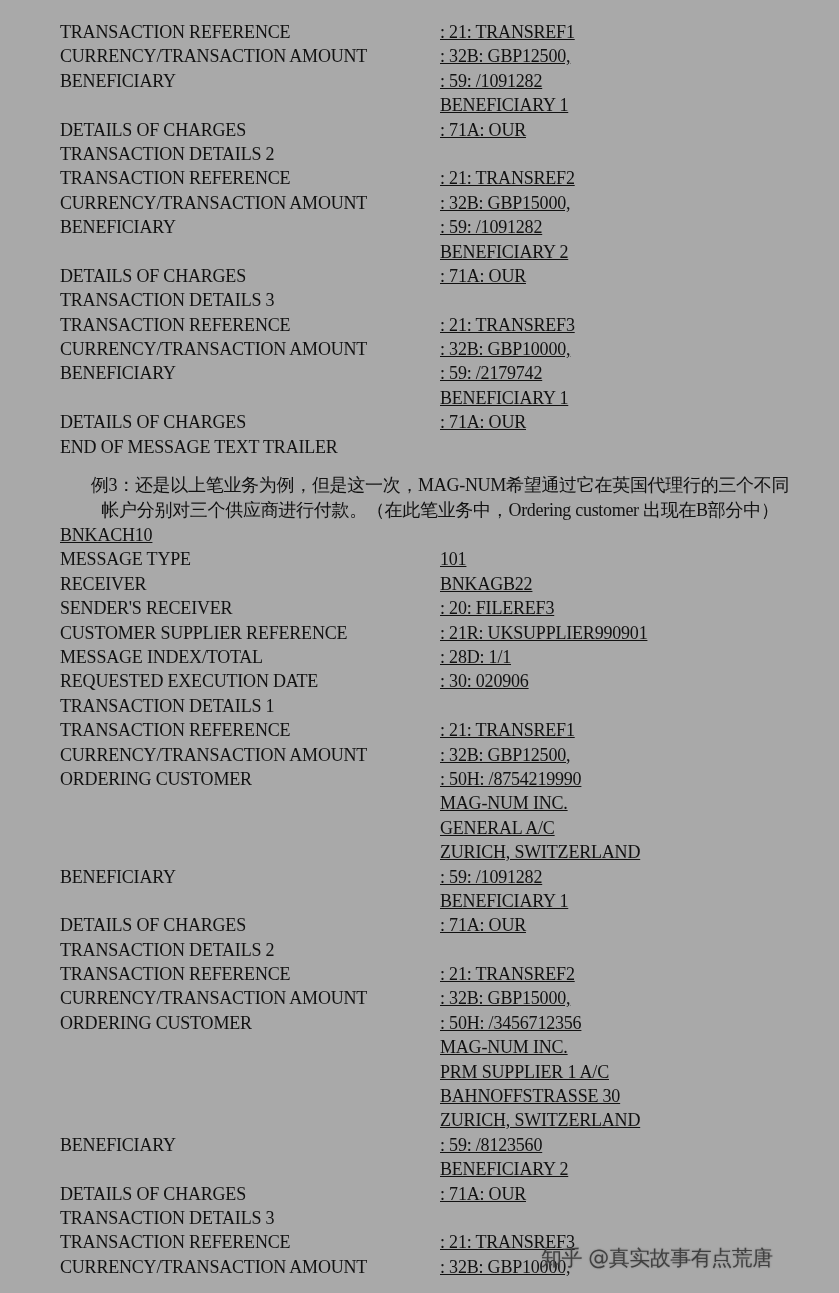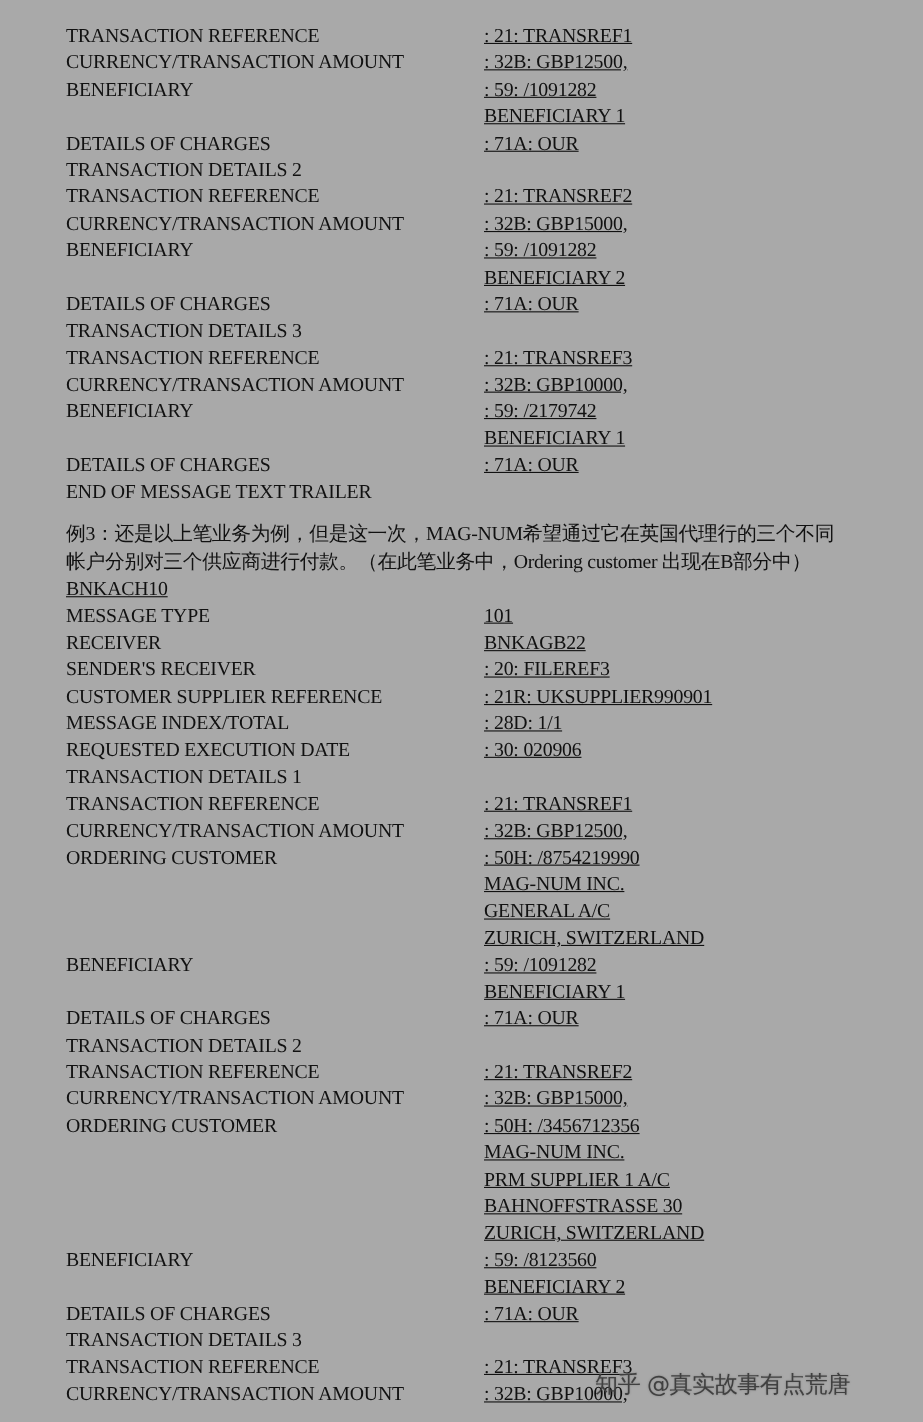--- a/index.html
+++ b/index.html
@@ -7,21 +7,21 @@
       width: 839px; height: 1293px; overflow: hidden;
       background: #a9a9a9; color: #111;
       font-family: "Liberation Serif", "DejaVu Serif", serif;
       position: relative;
     }
     .doc { position: absolute; left: 60px; top: 20px; width: 760px; }
     .row { display: flex; height: 24.4px; line-height: 24.4px; font-size: 18px; letter-spacing: -0.2px; white-space: nowrap; }
     .lbl { width: 380px; flex: none; }
     .val { flex: none; padding-left: 0; text-decoration: underline; }
     .italic { }
-    .para { font-size: 18px; line-height: 25px; margin: 6px 0 0 0; white-space: nowrap; letter-spacing: -0.3px; }
+    .para { font-size: 18px; line-height: 25px; margin: 6px 0 0 0; white-space: nowrap; letter-spacing: -0.3px; text-align: center; }
     .gap { height: 8px; }
     .watermark {
       position: absolute; left: 541px; top: 1244px;
       font-family: "DejaVu Sans", sans-serif; font-size: 21px; color: #404040;
       text-shadow: 0 0 2px rgba(0,0,0,0.25); white-space: nowrap; letter-spacing: -0.5px;
     }
   </style>
 </head>
 <body>
 

